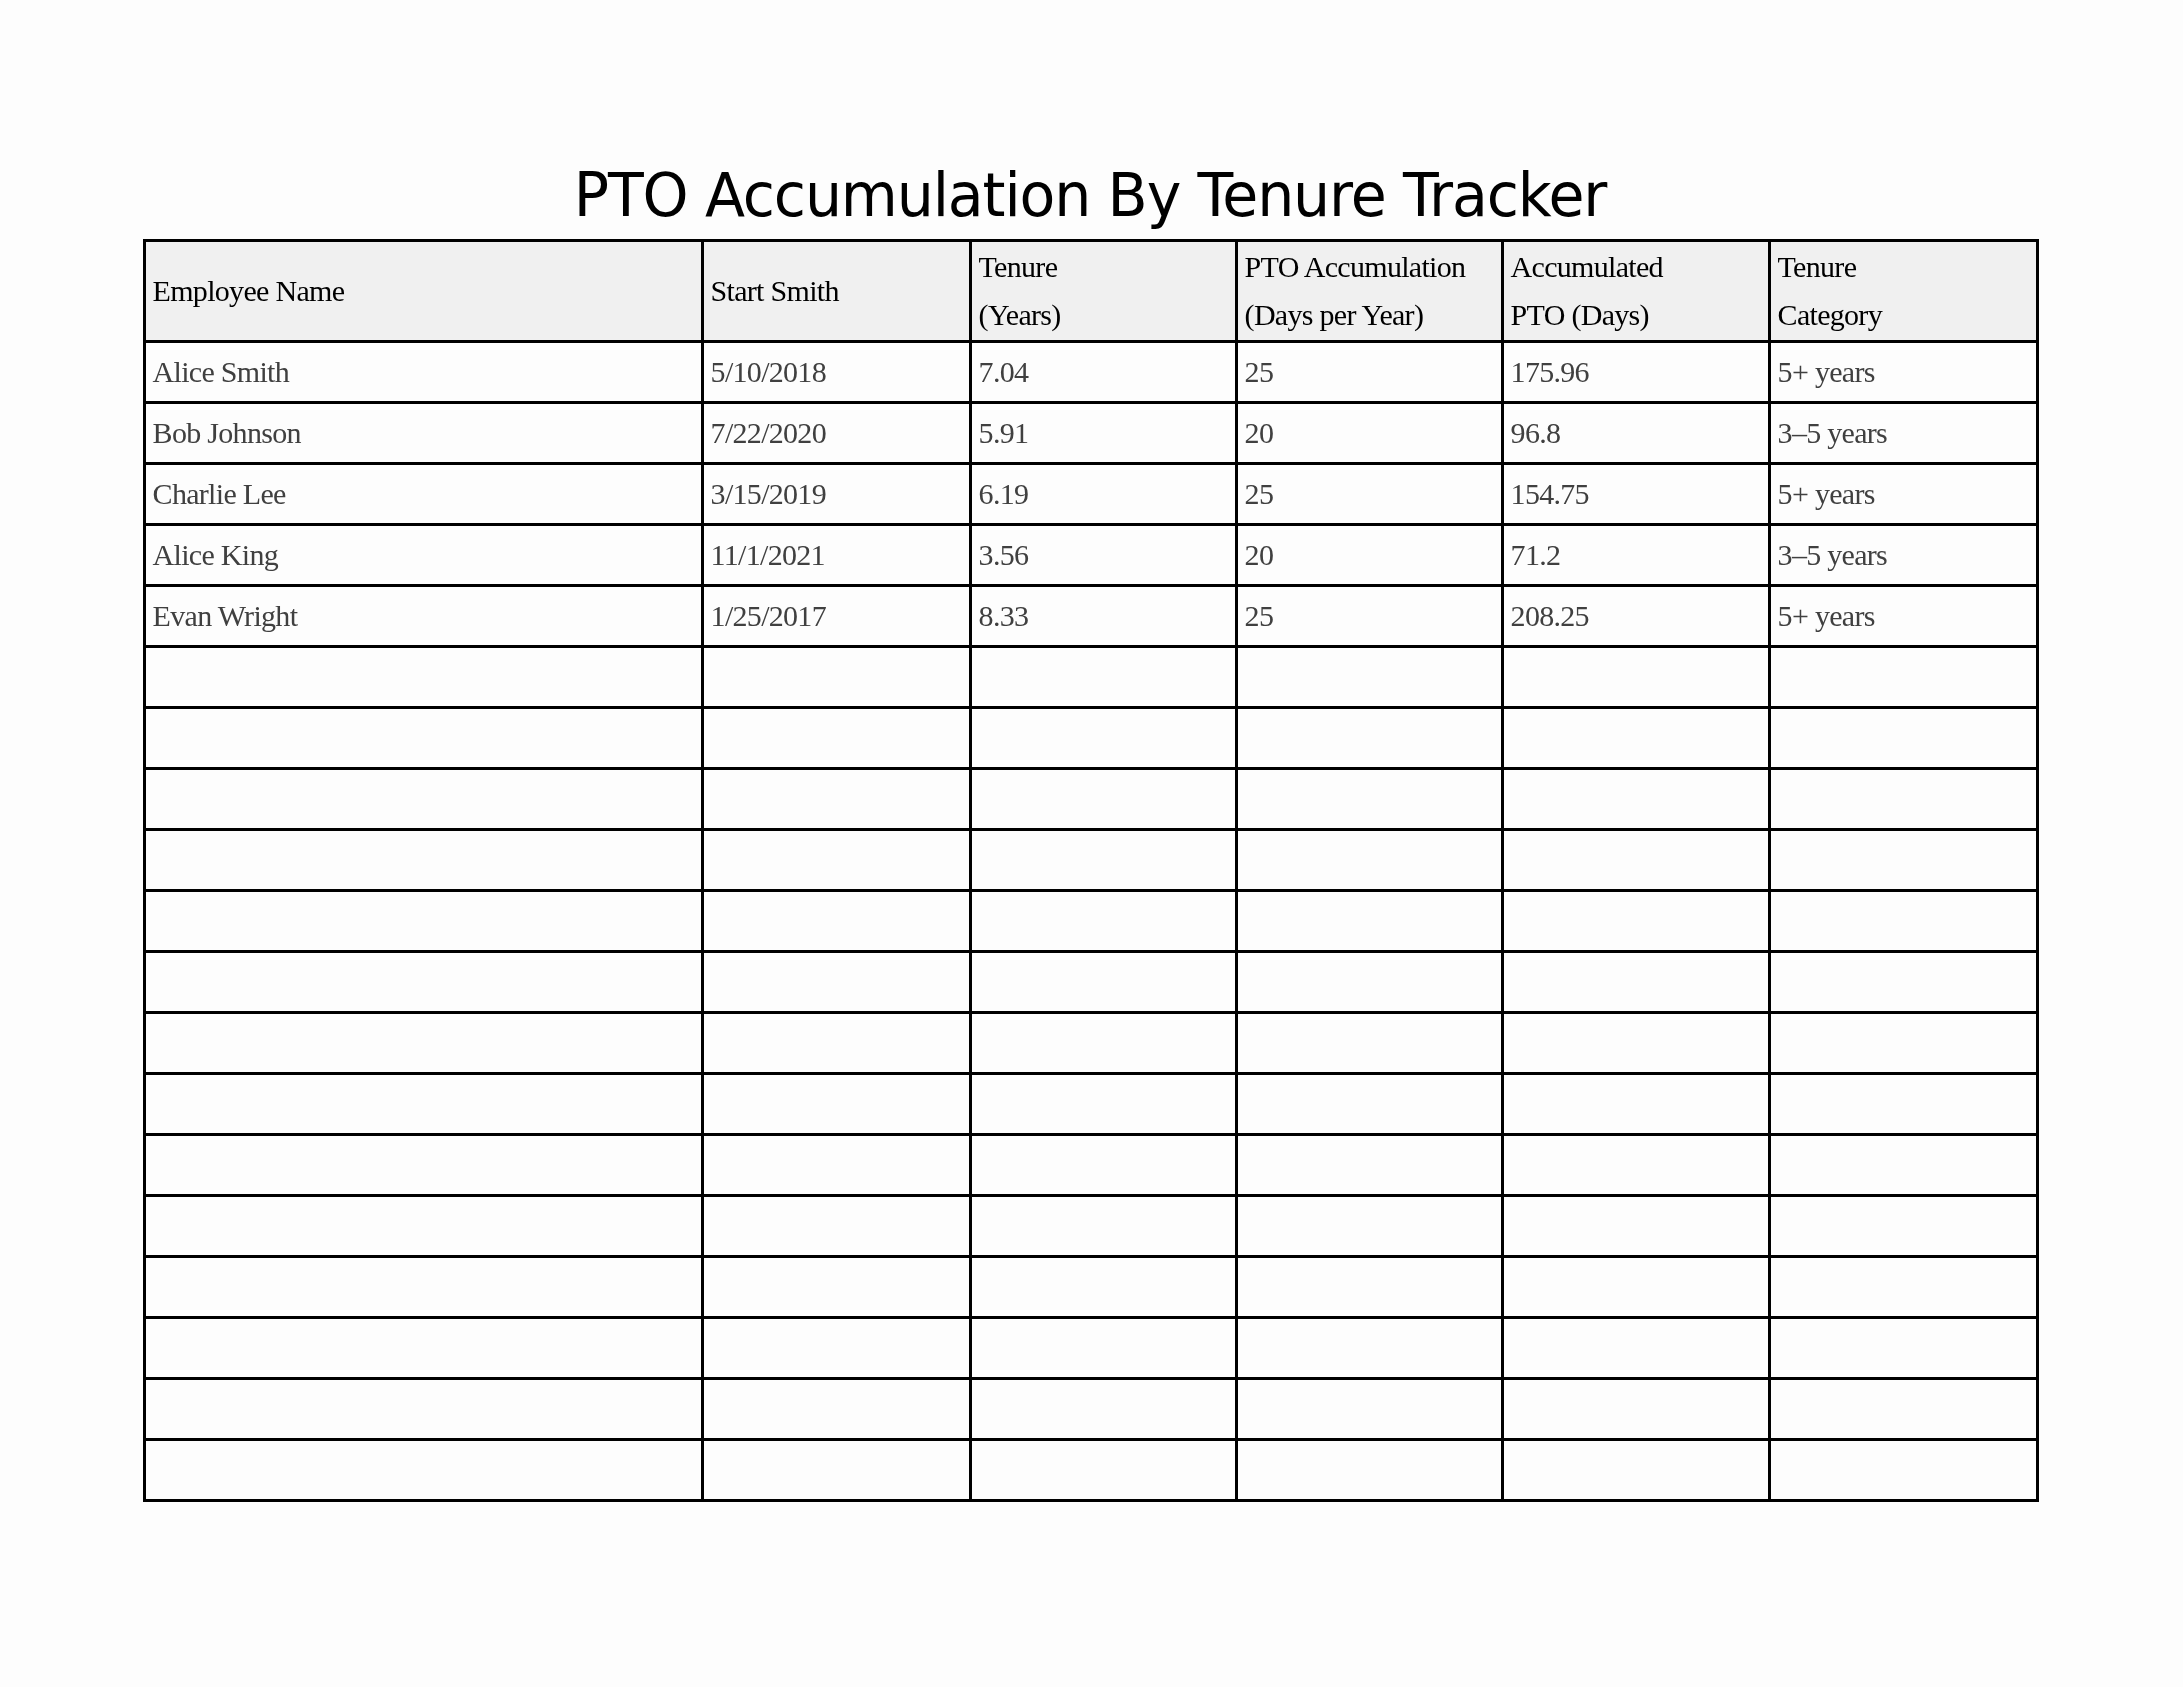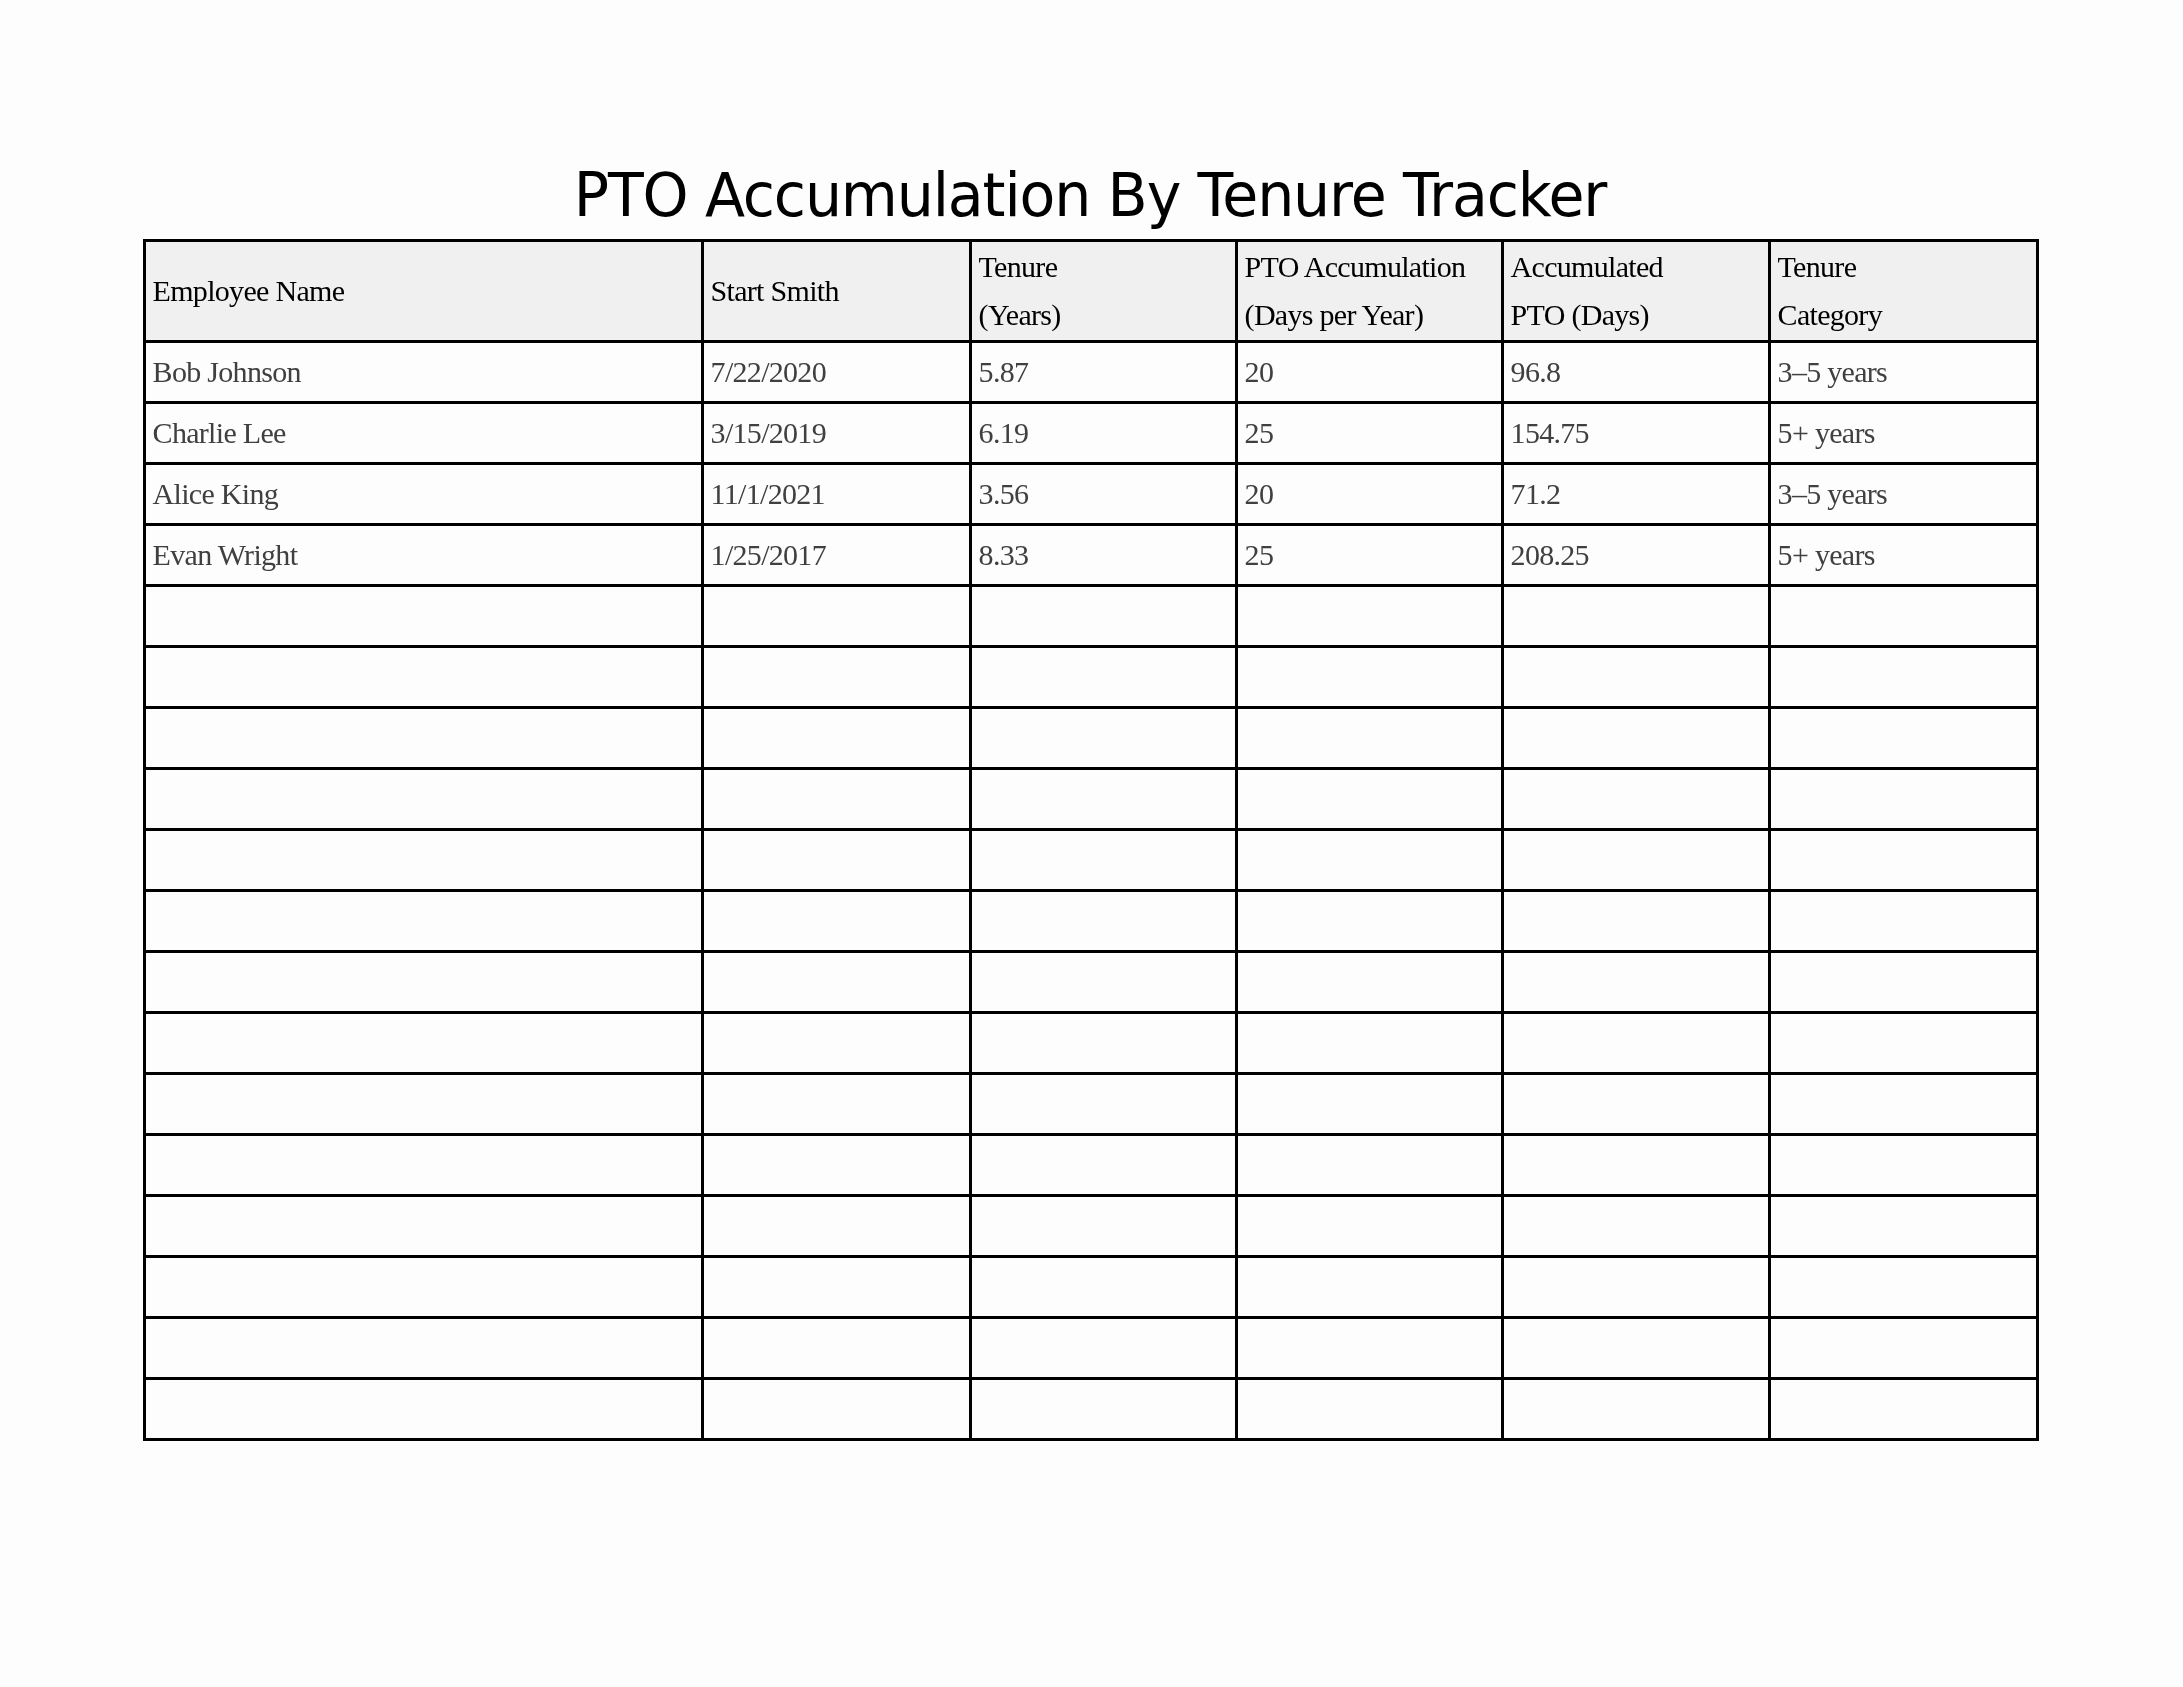--- a/index.html
+++ b/index.html
@@ -106,23 +106,31 @@
         <span class="ln">PTO (Days)</span>
       </th>
       <th>
         <span class="ln">Tenure</span>
         <span class="ln">Category</span>
       </th>
     </tr>
   </thead>
   <tbody id="tbody">
       <tr>
+        <td>Alice Smith</td>
+        <td>5/10/2018</td>
+        <td>7.04</td>
+        <td>25</td>
+        <td>175.96</td>
+        <td>5+ years</td>
+      </tr>
+      <tr>
         <td>Bob Johnson</td>
         <td>7/22/2020</td>
-        <td>5.87</td>
+        <td>5.91</td>
         <td>20</td>
         <td>96.8</td>
         <td>3–5 years</td>
       </tr>
       <tr>
         <td>Charlie Lee</td>
         <td>3/15/2019</td>
         <td>6.19</td>
         <td>25</td>
         <td>154.75</td>

